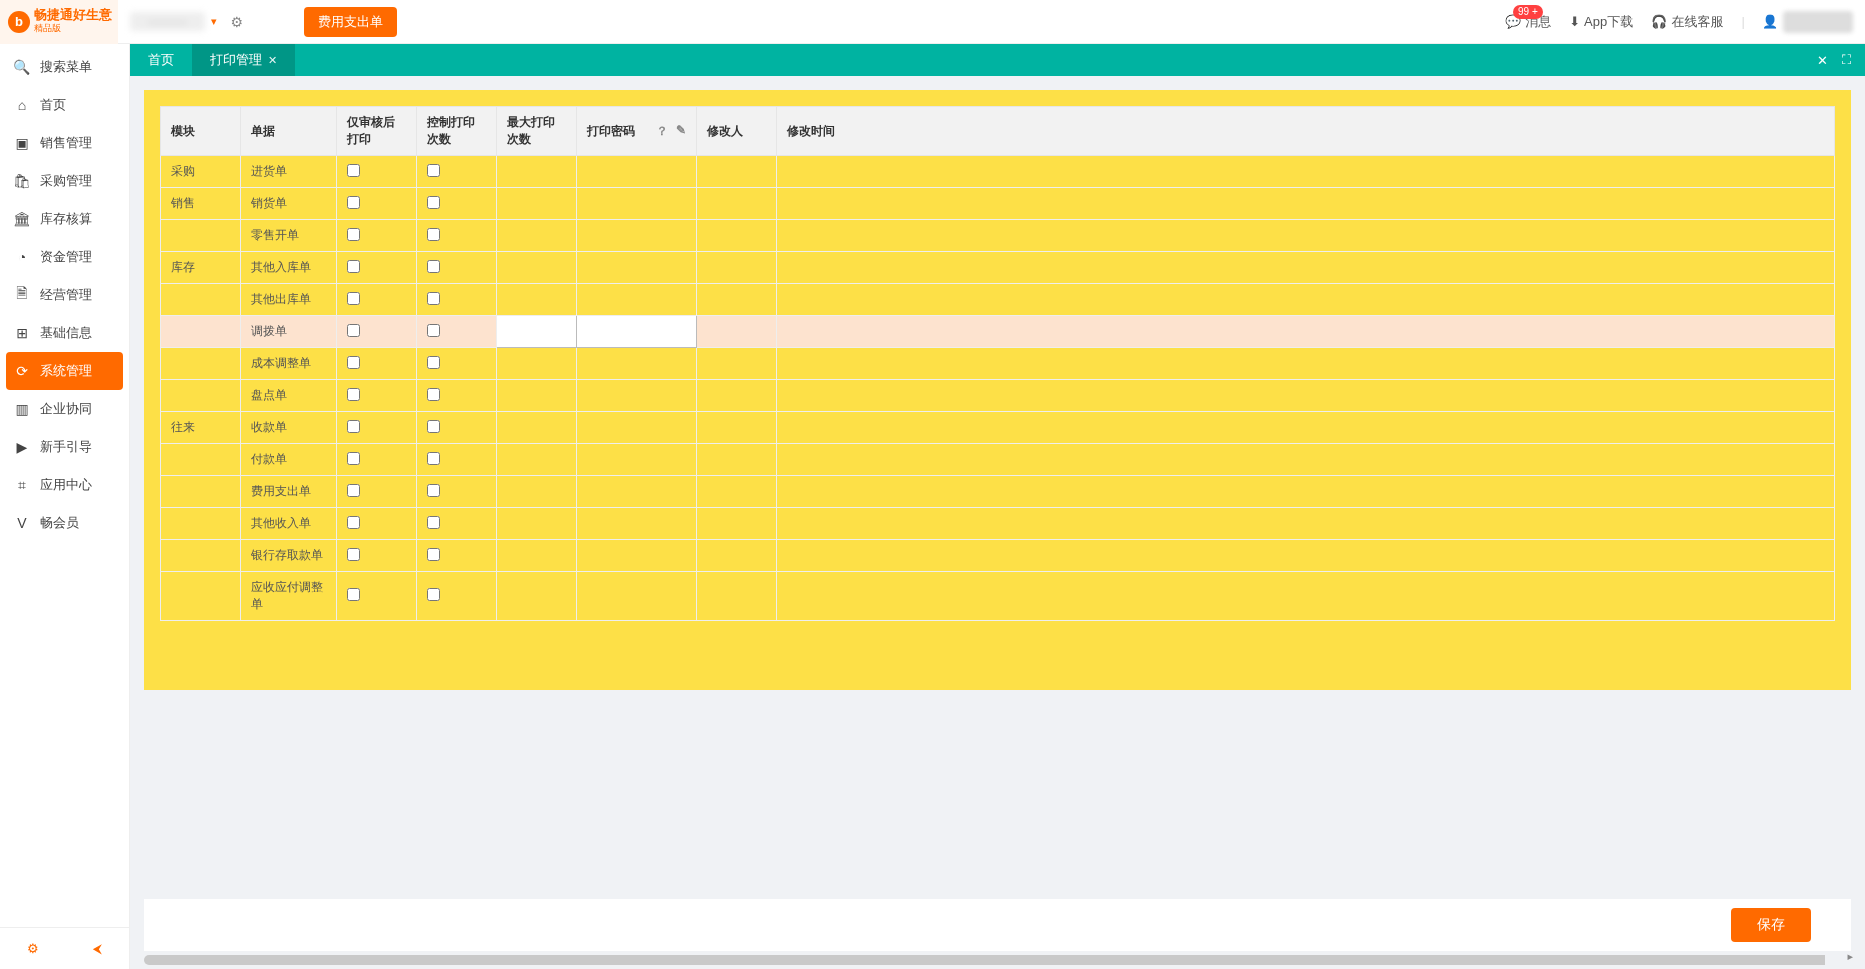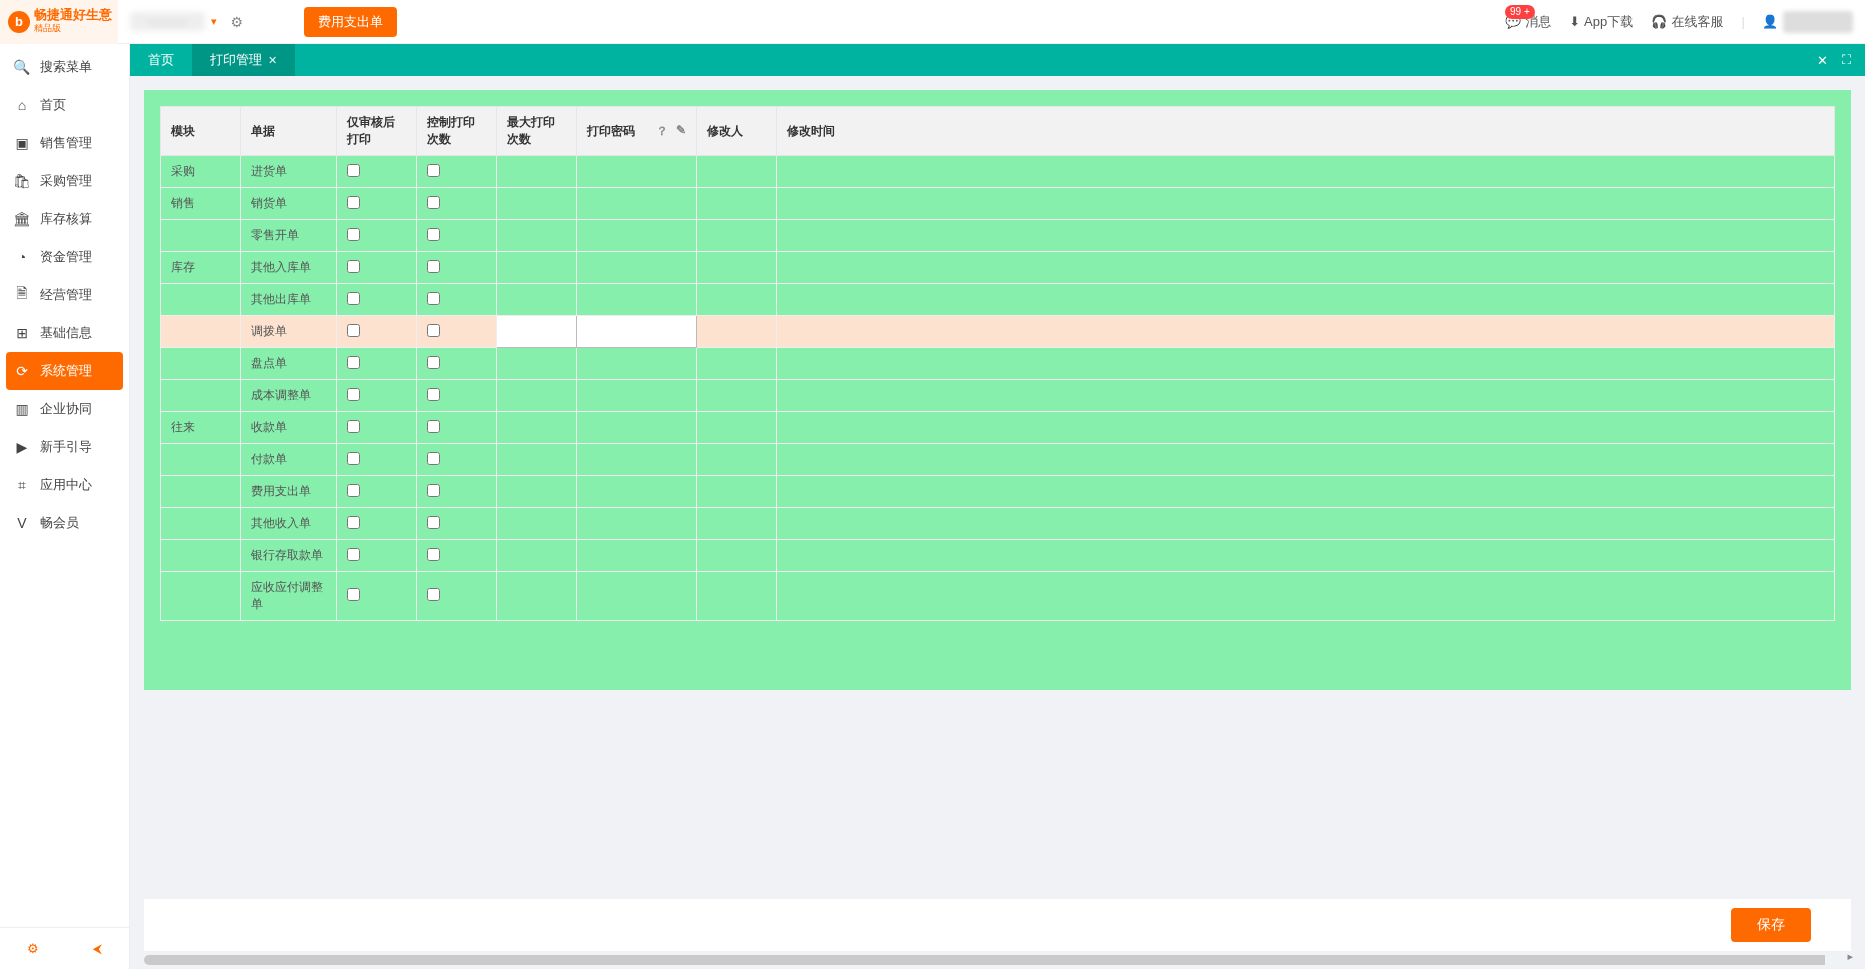--- a/index.html
+++ b/index.html
@@ -59,21 +59,21 @@
 .btn-orange {
   background: #ff6a00; color: #fff;
   border: none; border-radius: 4px;
   padding: 6px 14px; font-size: 13px;
   margin-left: 14px; cursor: pointer;
 }
 .header-spacer { flex: 1; }
 .header-right { display: flex; align-items: center; gap: 18px; color: #555; }
 .hr-item { display: flex; align-items: center; gap: 4px; cursor: pointer; position: relative; }
 .badge {
-  position: absolute; top: -8px; left: 0;
+  position: absolute; top: -8px; left: 8px;
   background: #ff4040; color: #fff;
   font-size: 10px; border-radius: 8px;
   padding: 0 5px; line-height: 14px;
 }
 .avatar-blur {
   width: 70px; height: 22px;
   background: #ddd; border-radius: 4px;
   filter: blur(2px);
 }
 .hdr-sep { color: #ddd; }
@@ -142,21 +142,21 @@
 .tab-tools { display: flex; align-items: center; gap: 14px; padding-right: 14px; }
 .tab-tool { cursor: pointer; font-size: 13px; }
 
 
 .content-scroll {
   flex: 1;
   overflow: auto;
   padding: 14px 14px 0 14px;
 }
 .panel {
-  background: #86efac;
+  background: #fde047;
   min-height: 600px;
   padding: 16px;
 }
 table.print-table {
   width: 100%;
   border-collapse: collapse;
   font-size: 12px;
 }
 .print-table th {
   background: #f2f2f2;
@@ -418,31 +418,31 @@
                 <td>调拨单</td>
                 <td><input type="checkbox" style=""></td>
                 <td><input type="checkbox" style=""></td>
                 <td class="edit"></td>
                 <td class="edit"></td>
                 <td></td>
                 <td></td>
               </tr>
               <tr>
                 <td></td>
+                <td>成本调整单</td>
+                <td><input type="checkbox" style=""></td>
+                <td><input type="checkbox" style=""></td>
+                <td></td>
+                <td></td>
+                <td></td>
+                <td></td>
+              </tr>
+              <tr>
+                <td></td>
                 <td>盘点单</td>
-                <td><input type="checkbox" style=""></td>
-                <td><input type="checkbox" style=""></td>
-                <td></td>
-                <td></td>
-                <td></td>
-                <td></td>
-              </tr>
-              <tr>
-                <td></td>
-                <td>成本调整单</td>
                 <td><input type="checkbox" style=""></td>
                 <td><input type="checkbox" style=""></td>
                 <td></td>
                 <td></td>
                 <td></td>
                 <td></td>
               </tr>
               <tr>
                 <td>往来</td>
                 <td>收款单</td>

